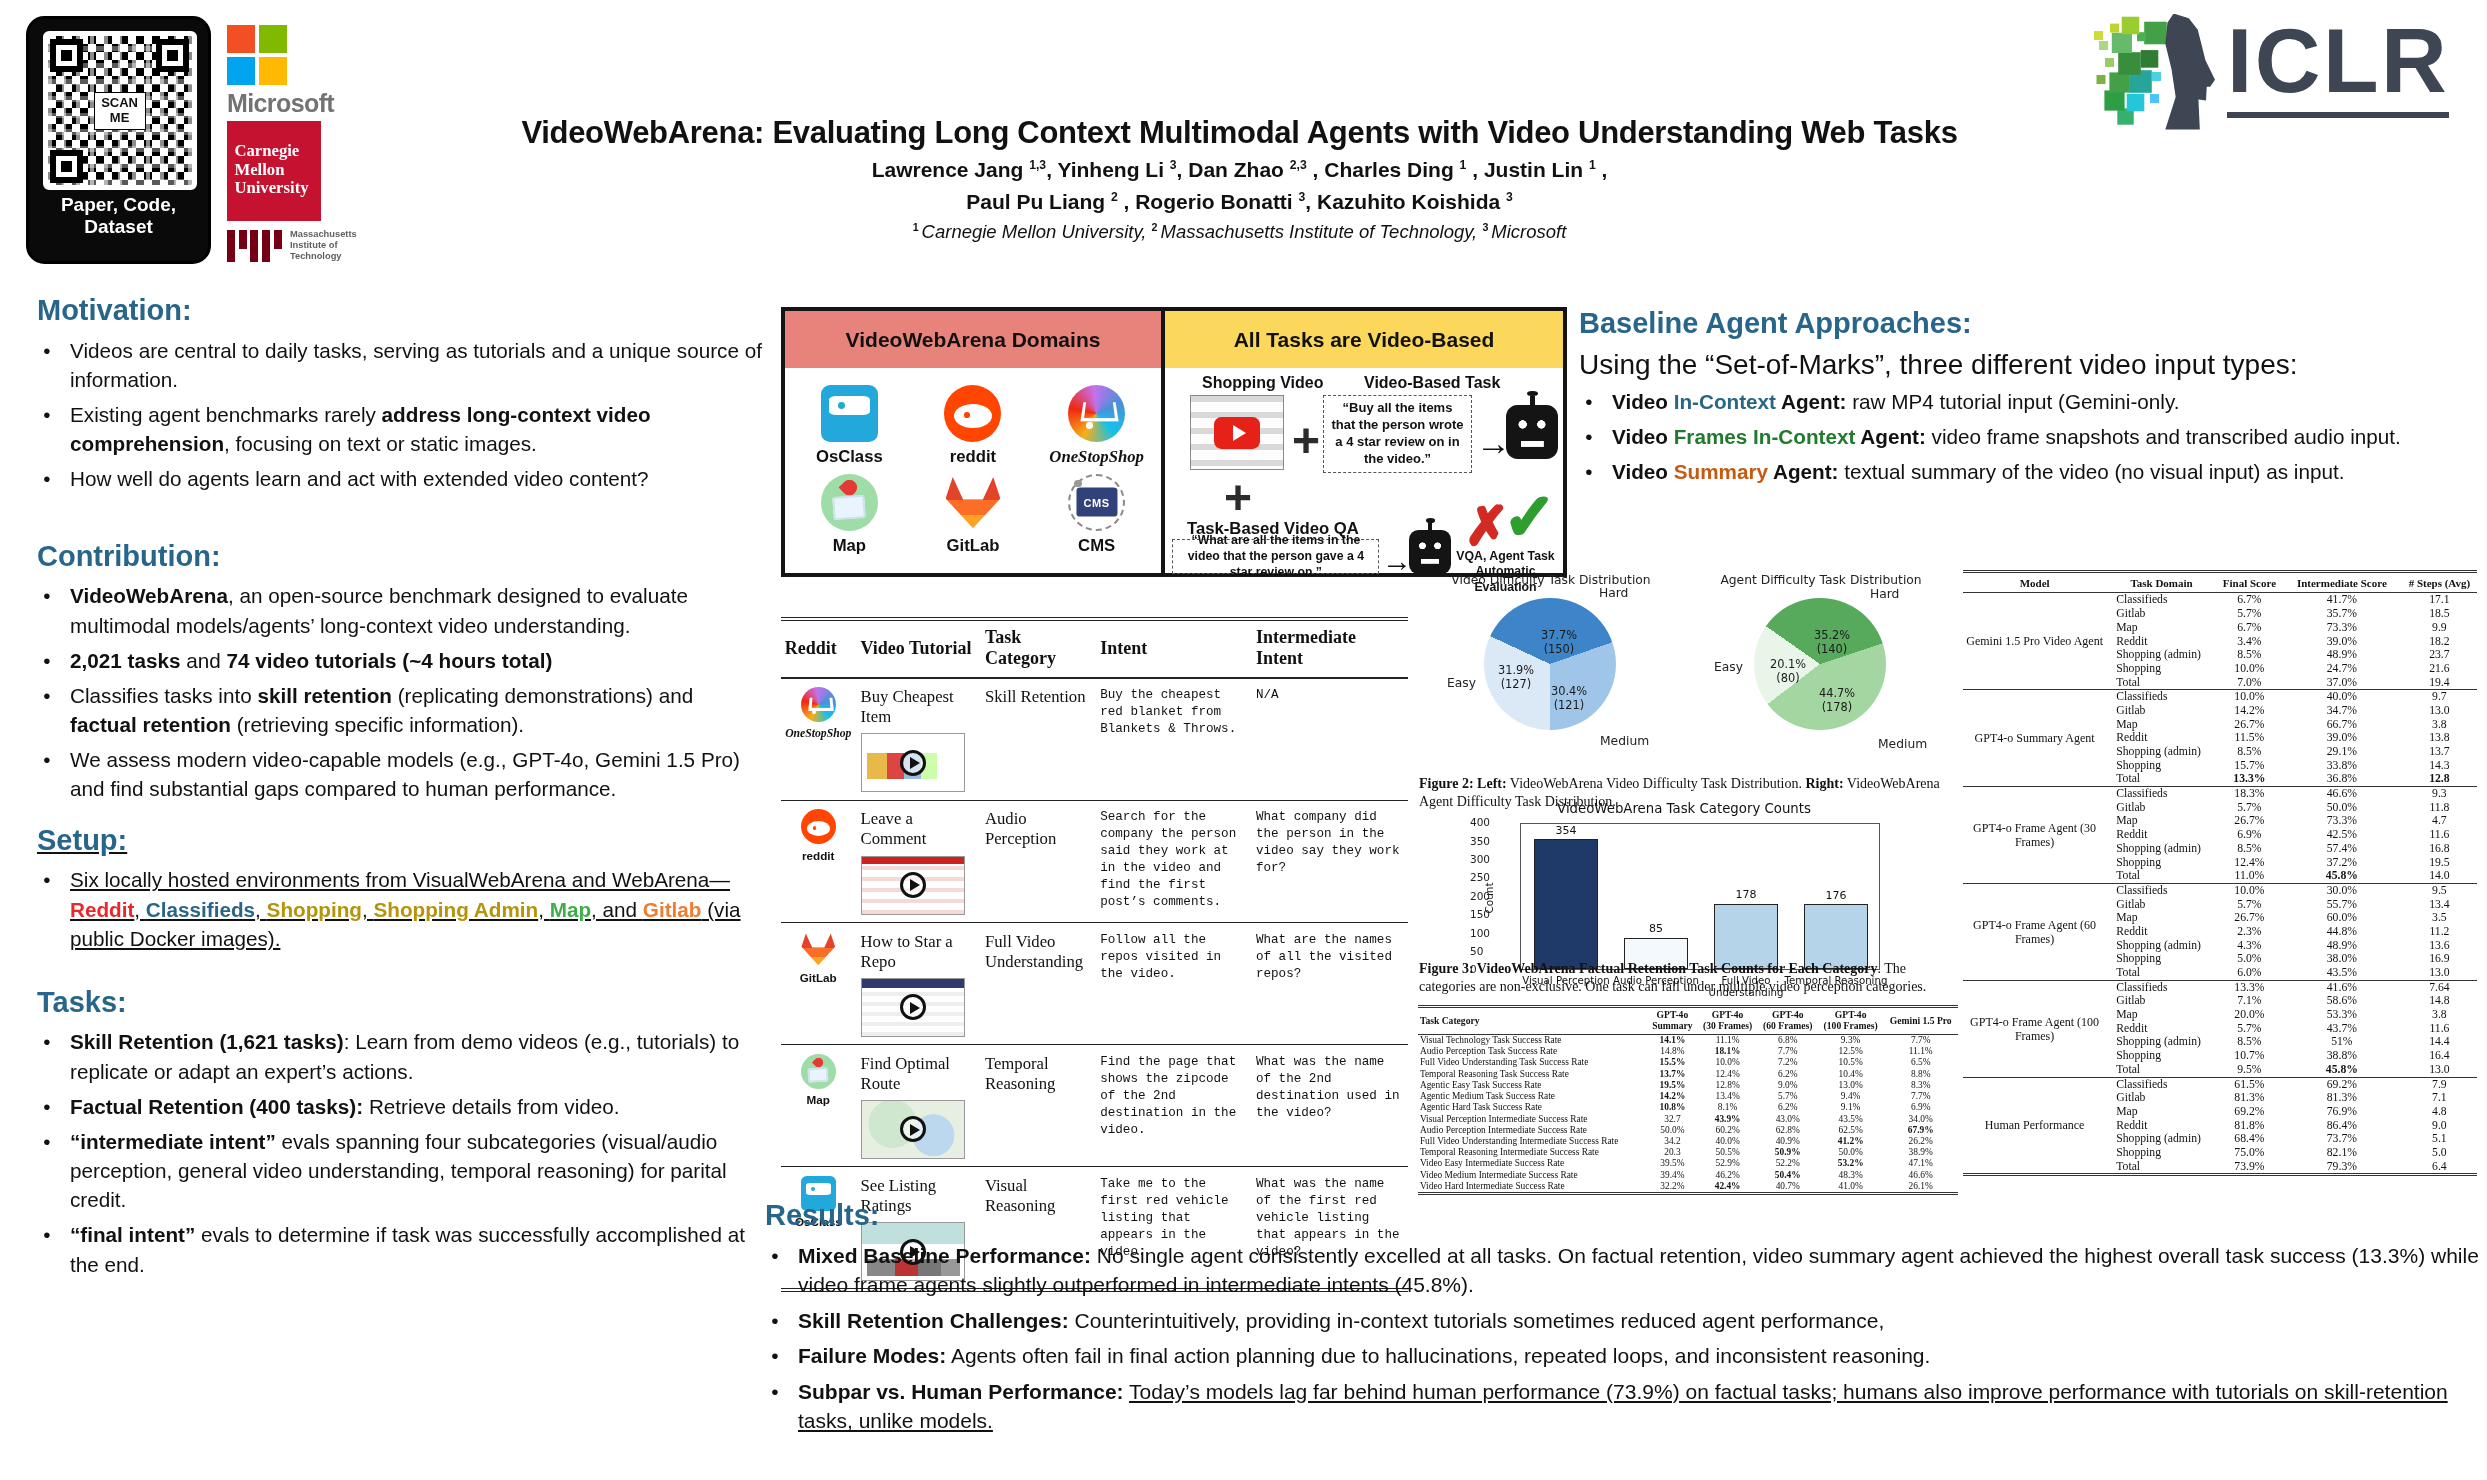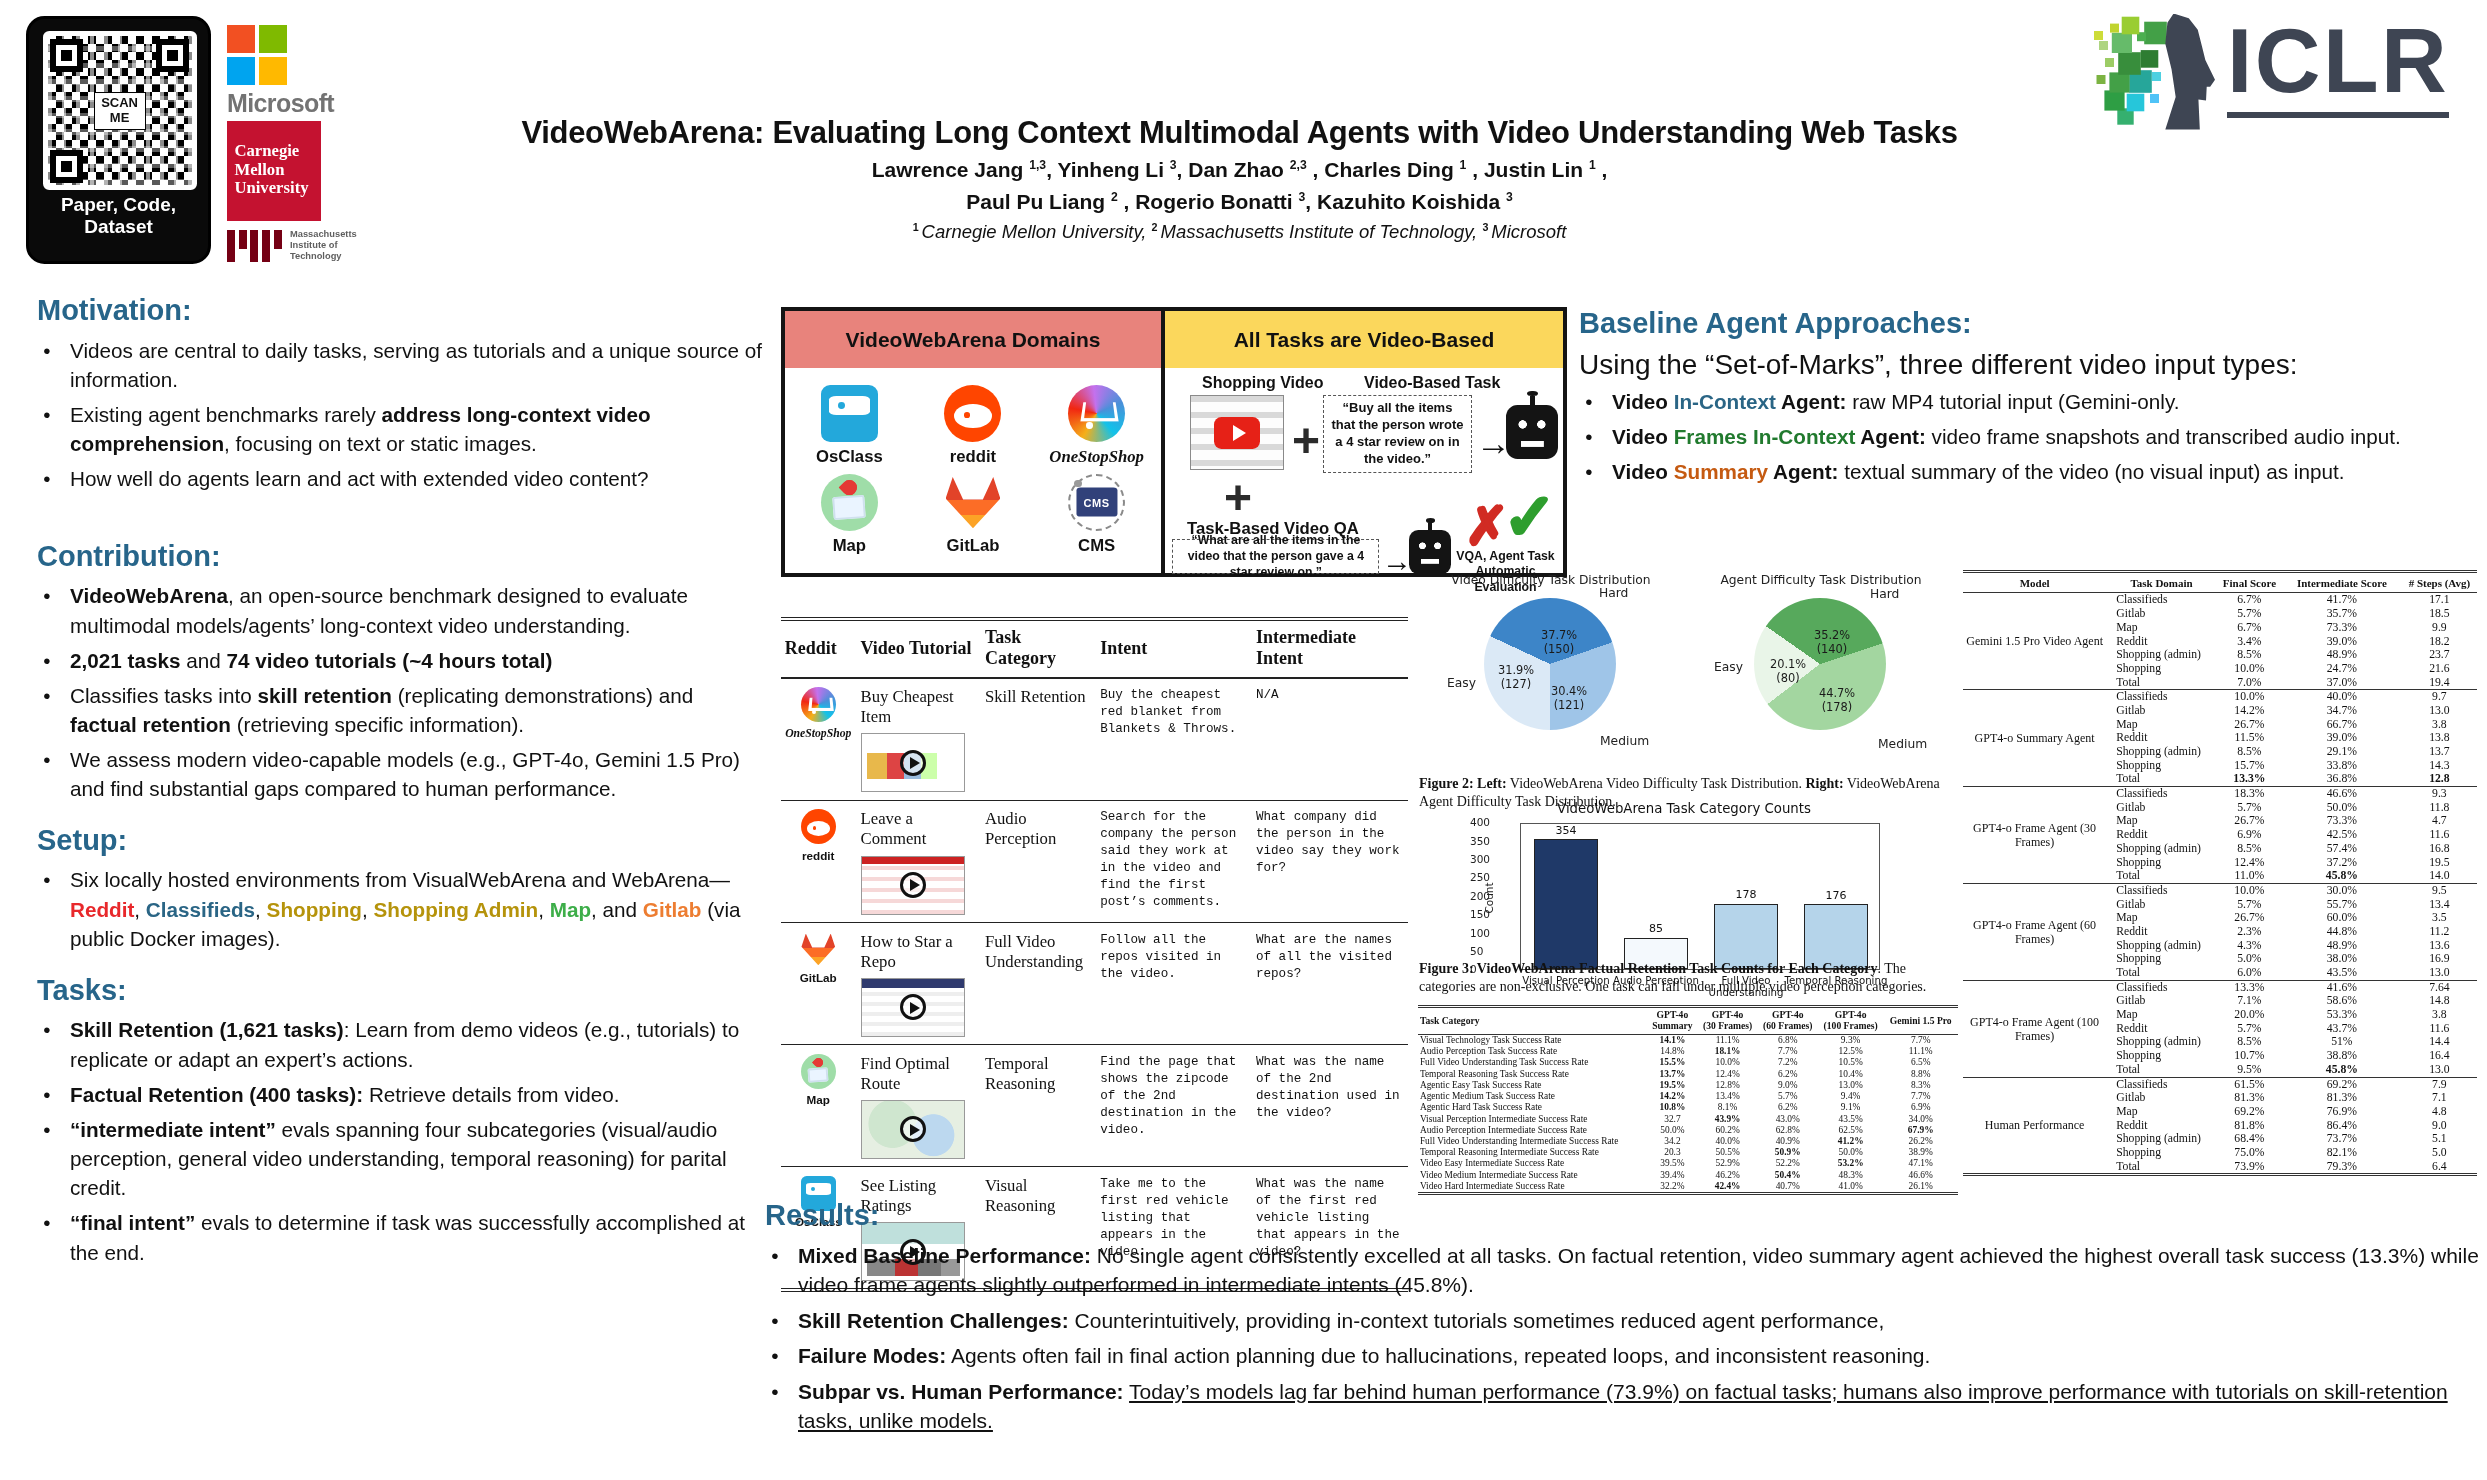--- a/index.html
+++ b/index.html
@@ -56,21 +56,21 @@
   #iclr-word { position:absolute; left:143px; top:-3.7px; font-size:91px; font-weight:800; color:#3e4553; letter-spacing:2.5px; border-bottom:6.8px solid #3e4553; line-height:1.12; padding-bottom:0px; }
 
   
   #left-col { left:37px; top:294px; width:725px; }
   .sec h2 { font-size:29px; font-weight:800; color:#27658A; margin-bottom:8.6px; }
   .sec ul { list-style:none; }
   .sec li { position:relative; padding-left:33px; font-size:20.7px; line-height:1.42; margin-bottom:5.6px; }
   .sec li::before { content:"\2022"; position:absolute; left:6.2px; top:0; }
   #sec-motivation { margin-bottom:46px; }
   #sec-contribution { margin-bottom:20px; }
-  #sec-setup { margin-bottom:20px; }
+  #sec-setup { margin-bottom:32px;text-decoration:underline; }
 
   
   #domains-fig { left:781px; top:307px; width:786px; height:270px; border:4.3px solid #141414; display:flex; background:#fff; }
   .dom-left { width:376px; display:flex; flex-direction:column; }
   .dom-right { flex:1; border-left:4.3px solid #141414; display:flex; flex-direction:column; }
   .panel-h { height:57px; display:flex; align-items:center; justify-content:center; font-size:21px; font-weight:800; }
   .panel-h.salmon { background:#E8837C; }
   .panel-h.yellow { background:#FBD75C; }
   .dom-grid { flex:1; display:grid; grid-template-columns:repeat(3,1fr); align-content:center; row-gap:6.2px; padding:3.7px 2.5px; }
   .dom-cell { text-align:center; }

